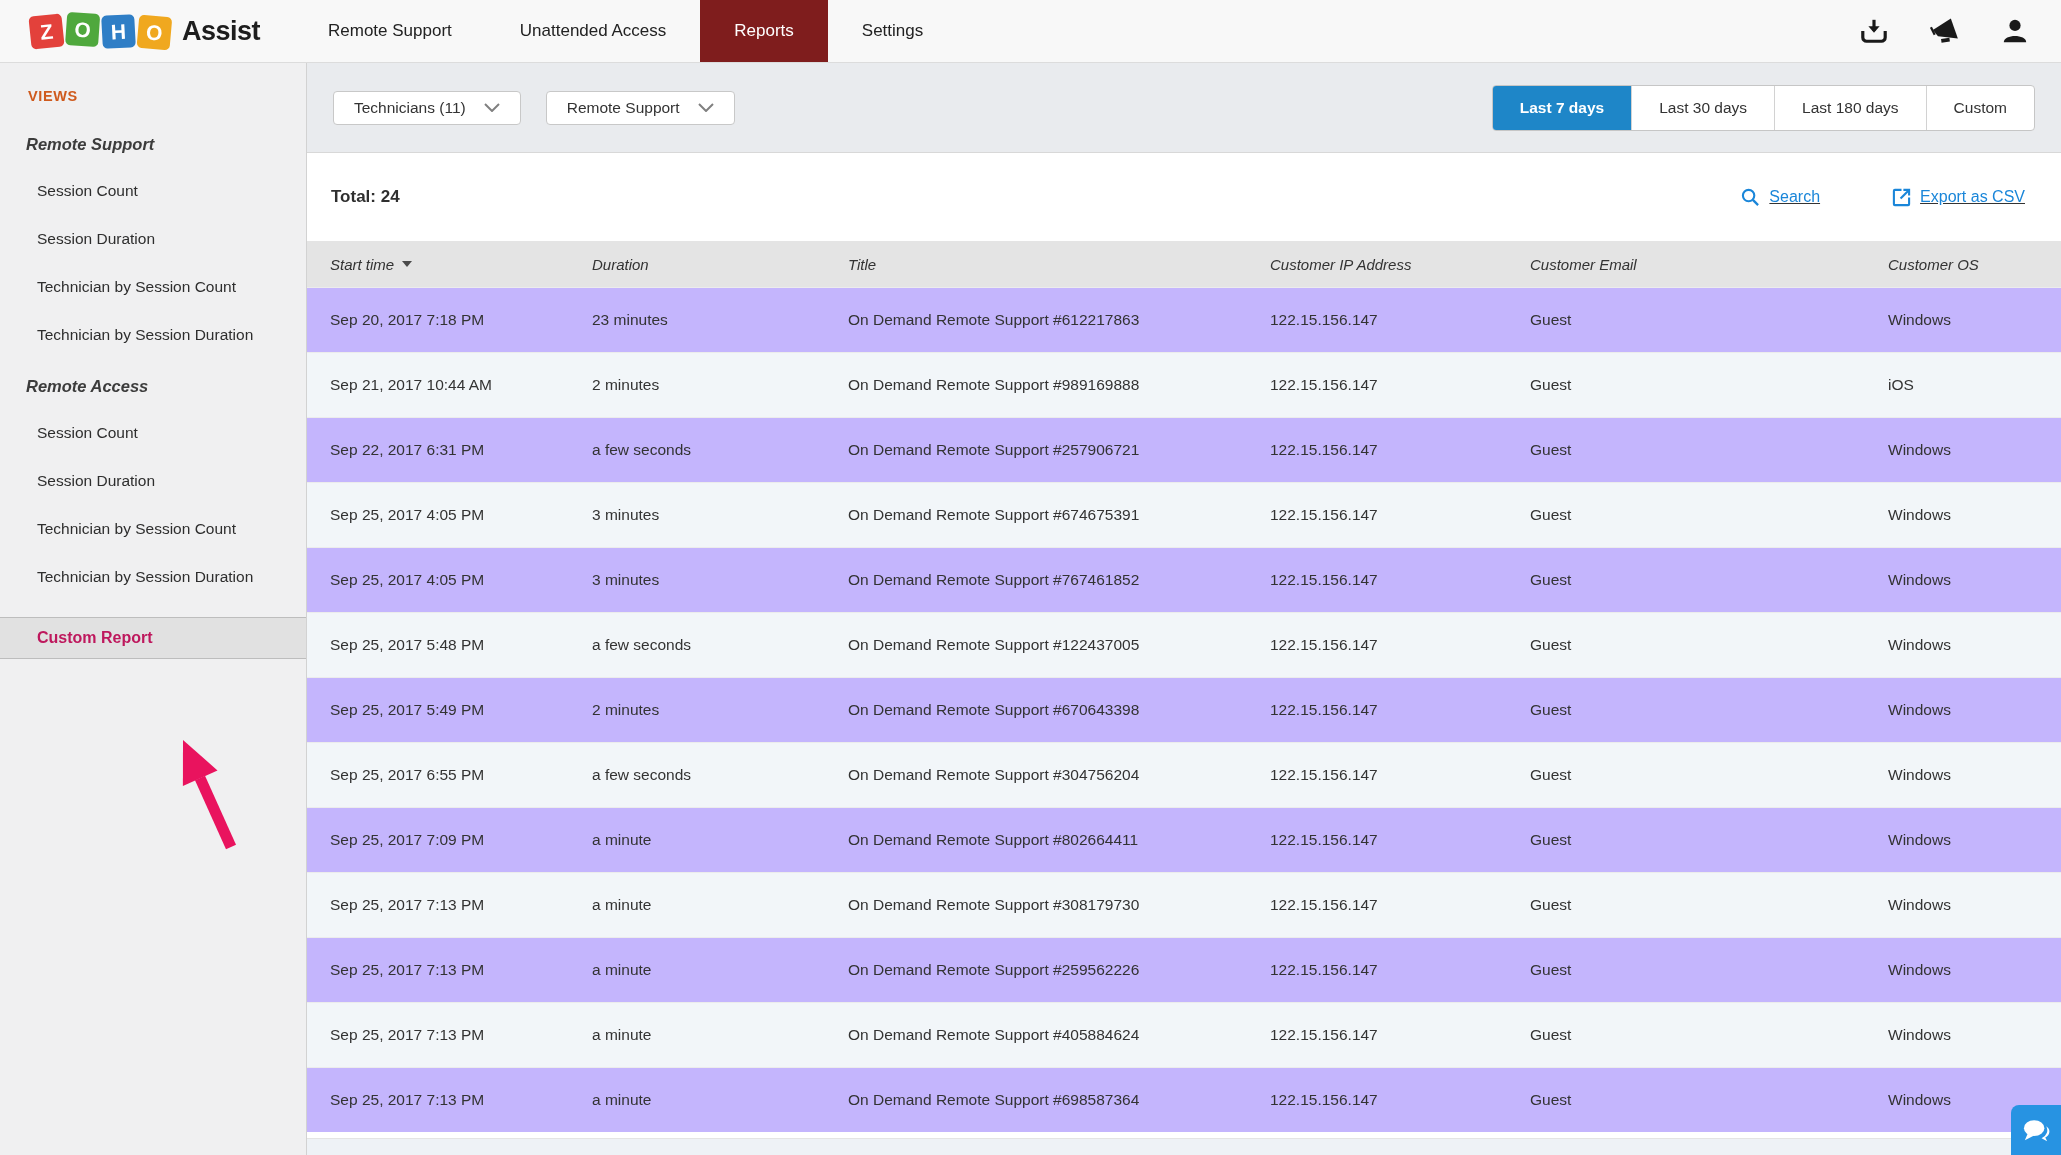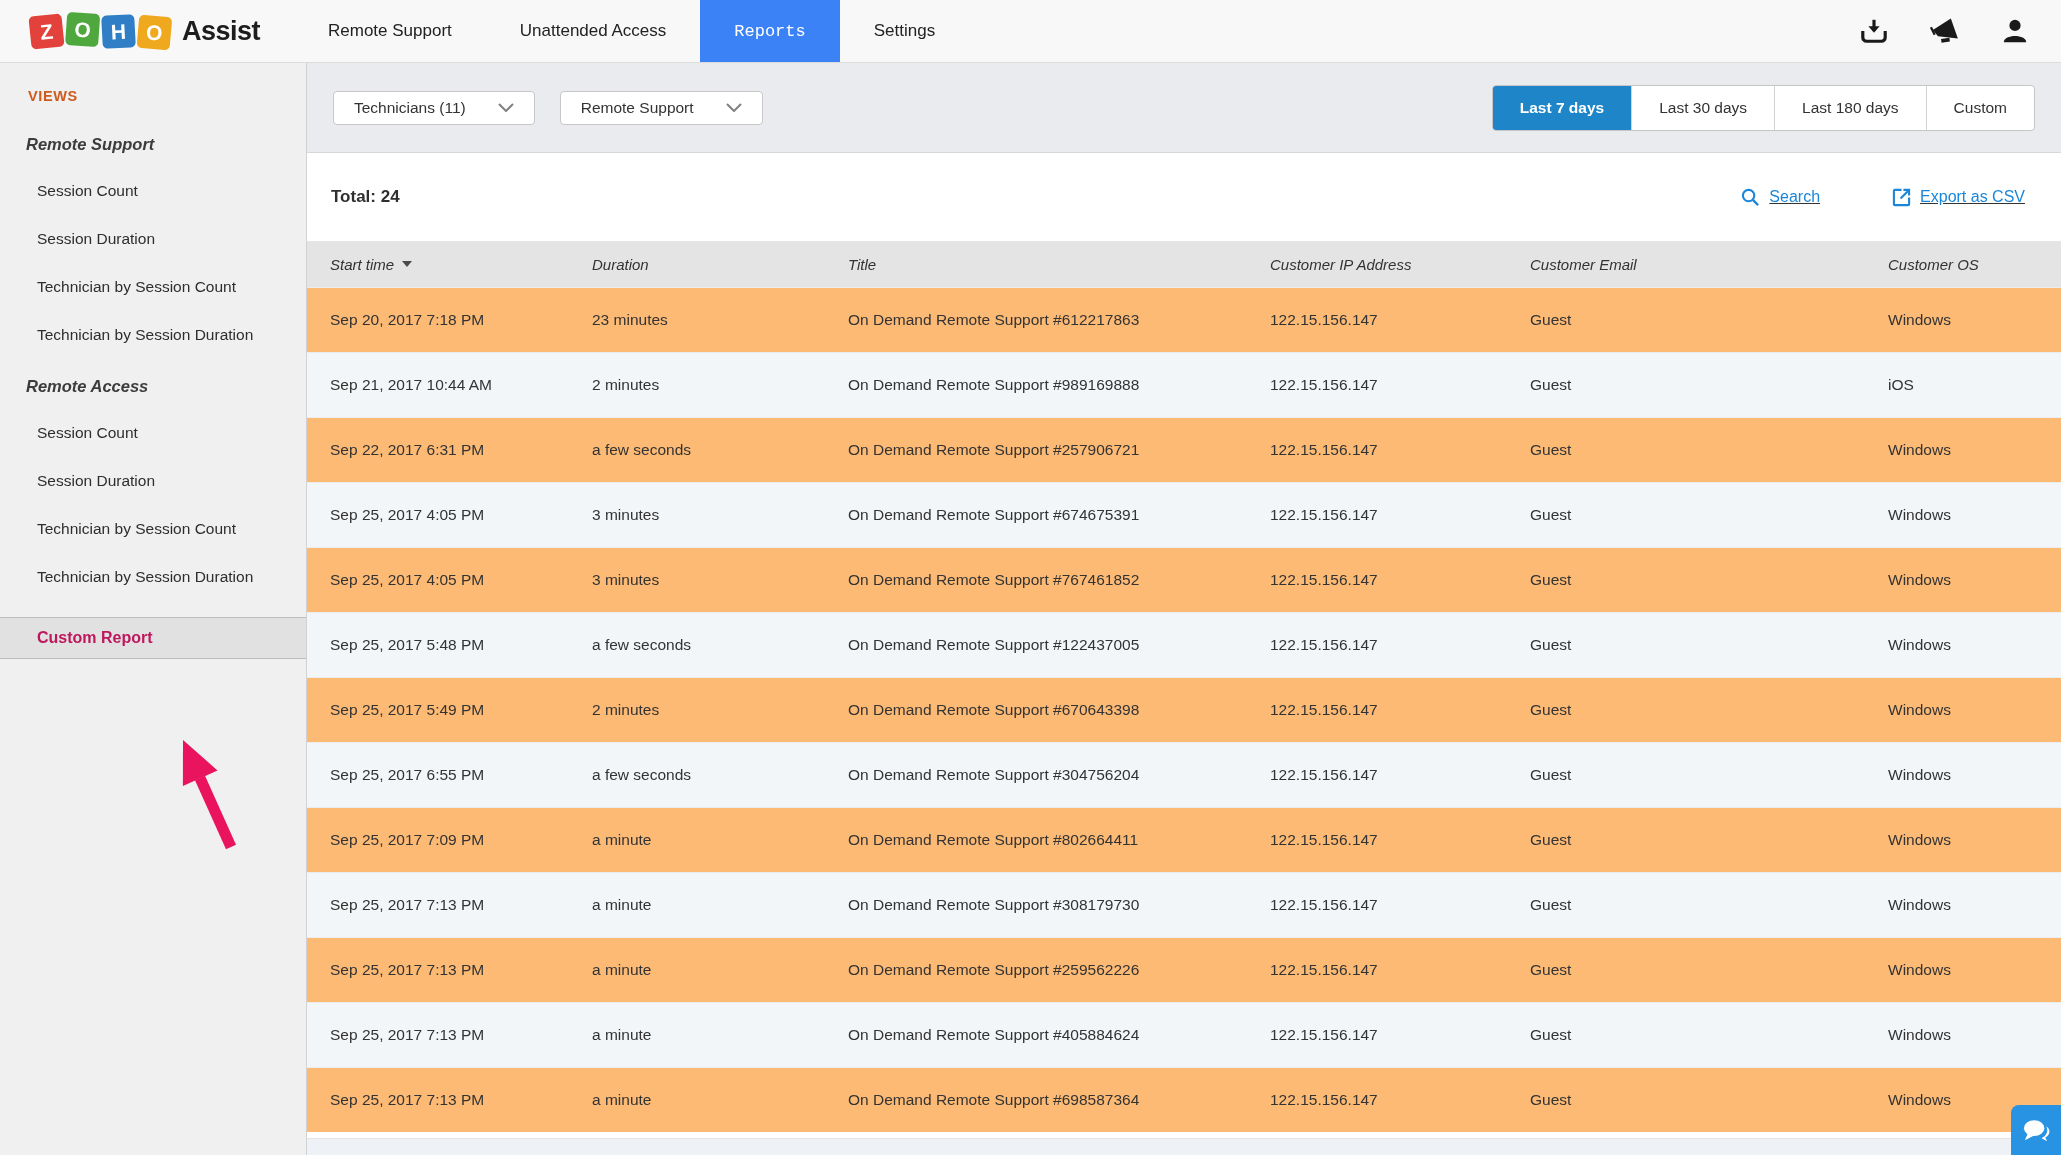--- a/index.html
+++ b/index.html
@@ -14,62 +14,62 @@
   .tiles{display:flex;gap:3px;}
   .tile{width:33px;height:33px;border-radius:5px;color:#fff;font-weight:bold;
     font-size:21px;display:flex;align-items:center;justify-content:center;}
   .tile:nth-of-type(1){transform:rotate(-6deg);}
   .tile:nth-of-type(2){transform:rotate(4deg) translateY(-2px);}
   .tile:nth-of-type(3){transform:rotate(-3deg);}
   .tile:nth-of-type(4){transform:rotate(5deg) translateY(1px);}
   .brand-name{font-size:27px;font-weight:bold;color:#1d1d1d;margin-left:11px;letter-spacing:-0.5px;}
   .nav-items{display:flex;align-items:stretch;margin-left:26px;}
   .nav-item{display:flex;align-items:center;padding:0 34px;font-size:17px;color:#222;cursor:pointer;}
-  .nav-item.active{background:#3b82f6;color:#fff;font-family:Liberation Mono, monospace;}
+  .nav-item.active{background:#7f1d1d;color:#fff;}
   .topnav-right{margin-left:auto;display:flex;align-items:center;gap:40px;padding-right:32px;}
   .icon-btn{cursor:pointer;display:flex;align-items:center;}
   
   .shell{display:flex;height:1092px;}
   
   .sidebar{width:307px;flex-shrink:0;background:#f0f0f1;border-right:1px solid #d2d2d2;
     box-sizing:border-box;position:relative;}
   .sb-title{margin:25px 0 0 28px;color:#cf5a1d;font-weight:bold;font-size:14.5px;letter-spacing:0.6px;}
   .sb-heading{margin:31px 0 0 26px;font-style:italic;font-weight:bold;font-size:16.5px;color:#3c3c3c;}
   .sb-item{margin:26px 38px 0 37px;font-size:15.5px;color:#2e2e2e;line-height:22px;cursor:pointer;}
   .custom-report{margin-top:29px;height:42px;background:#e1e1e1;border-top:1px solid #bdbdbd;
     border-bottom:1px solid #bdbdbd;display:flex;align-items:center;padding-left:37px;
     font-weight:bold;font-size:16px;color:#be185d;box-sizing:border-box;cursor:pointer;}
   .arrow-svg{position:absolute;left:148px;top:662px;pointer-events:none;}
   
   .main{flex:1;display:flex;flex-direction:column;min-width:0;}
   .filterbar{height:90px;background:#e9ebee;border-bottom:1px solid #d8d8d8;
     display:flex;align-items:center;padding:0 26px;box-sizing:border-box;flex-shrink:0;}
   .dropdown{background:#fff;border:1px solid #c8c8c8;border-radius:4px;height:34px;
-    display:flex;align-items:center;padding:0 20px;font-size:15.5px;color:#333;gap:32px;cursor:pointer;box-sizing:border-box;}
+    display:flex;align-items:center;padding:0 20px;font-size:15.5px;color:#333;gap:18px;cursor:pointer;box-sizing:border-box;}
   .dropdown + .dropdown{margin-left:25px;}
   .date-group{margin-left:auto;display:flex;border:1px solid #c6c6c6;border-radius:4px;
     overflow:hidden;background:#fff;height:46px;box-sizing:border-box;}
   .date-btn{display:flex;align-items:center;padding:4px 27px;font-size:15.5px;color:#333;
     border-left:1px solid #d2d2d2;cursor:pointer;}
   .date-btn:first-of-type{border-left:none;}
   .date-btn.active{background:#1e86c8;color:#fff;font-weight:bold;}
   .toolbar{height:88px;background:#fff;display:flex;align-items:center;
     padding:0 36px 0 24px;box-sizing:border-box;flex-shrink:0;}
   .total{font-weight:bold;font-size:17px;color:#2f2f2f;}
   .toolbar-links{margin-left:auto;display:flex;gap:72px;text-decoration:underline;}
   .tlink{display:flex;align-items:center;gap:9px;color:#1a86d9;font-size:16px;cursor:pointer;}
   
   .grid{display:grid;grid-template-columns:262px 256px 422px 260px 358px 1fr;
     padding-left:23px;align-items:center;}
   .thead{height:46px;background:#e4e4e4;font-size:15px;color:#333;flex-shrink:0;}
   .th-cell{display:flex;align-items:center;cursor:pointer;font-style:italic;}
   .caret{width:0;height:0;border-left:5px solid transparent;border-right:5px solid transparent;
     border-top:6px solid #4a4a4a;margin-left:8px;display:inline-block;}
   .trow{height:65px;font-size:15.5px;color:#333;border-top:1px solid #ececec;
-    box-sizing:border-box;background:#fdba74;cursor:pointer;}
+    box-sizing:border-box;background:#c4b5fd;cursor:pointer;}
   .trow:nth-of-type(even){background:#f2f6f9;}
   .partial-row{height:23px;background:#eef2f6;border-top:1px solid #e4e4e4;
     border-bottom:1px solid #e4e4e4;margin-top:6px;flex-shrink:0;}
   .filler{flex:1;background:#fff;}
   
   .chat-widget{position:fixed;right:0;bottom:0;width:50px;height:50px;background:#2793e2;
     border-radius:8px 0 0 0;display:flex;align-items:center;justify-content:center;cursor:pointer;}
 </style>
 </head>
 <body>

